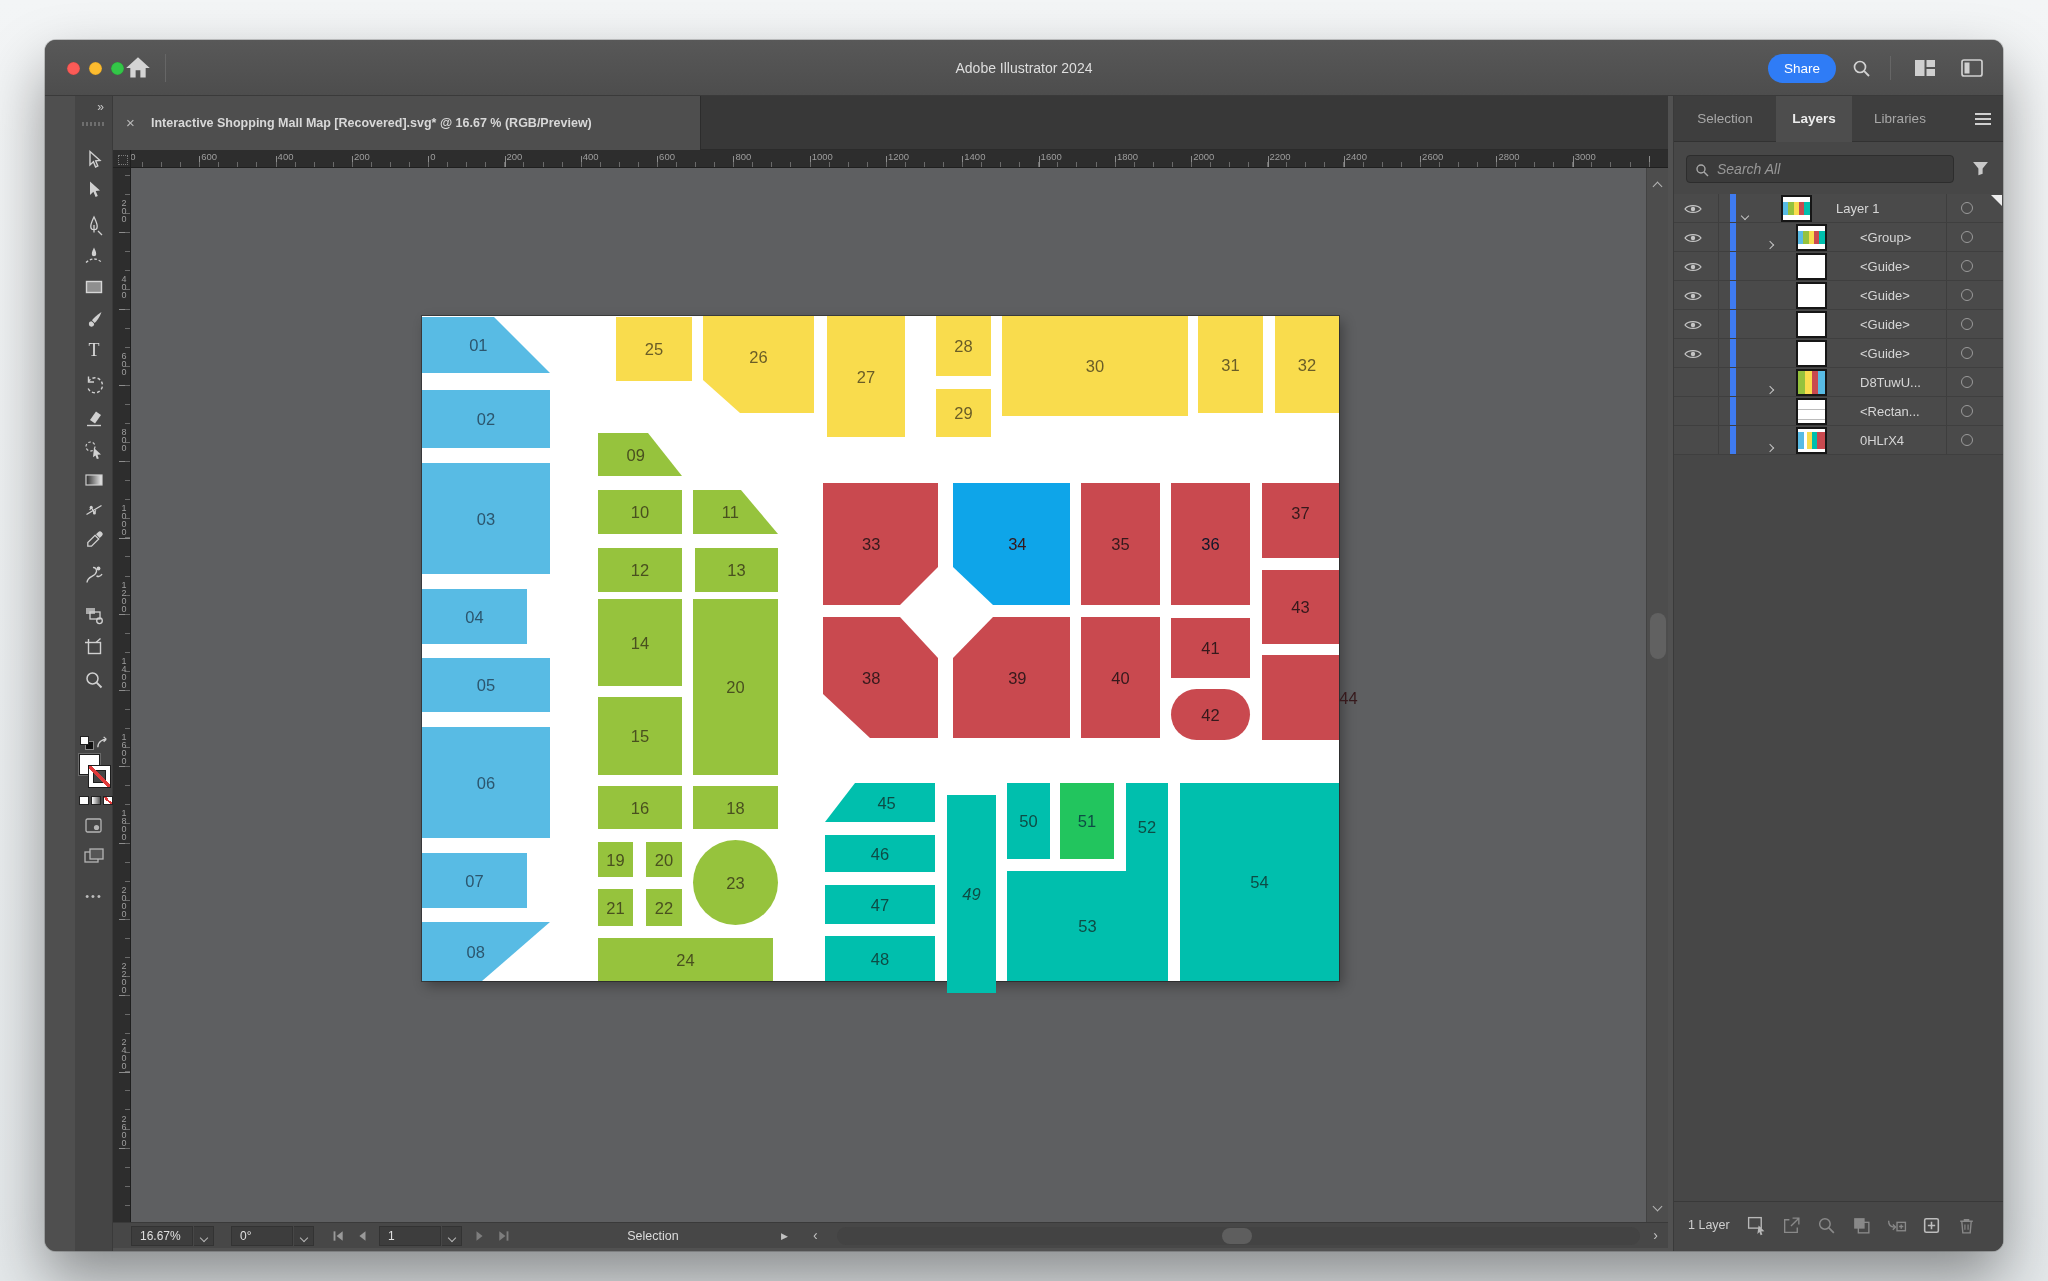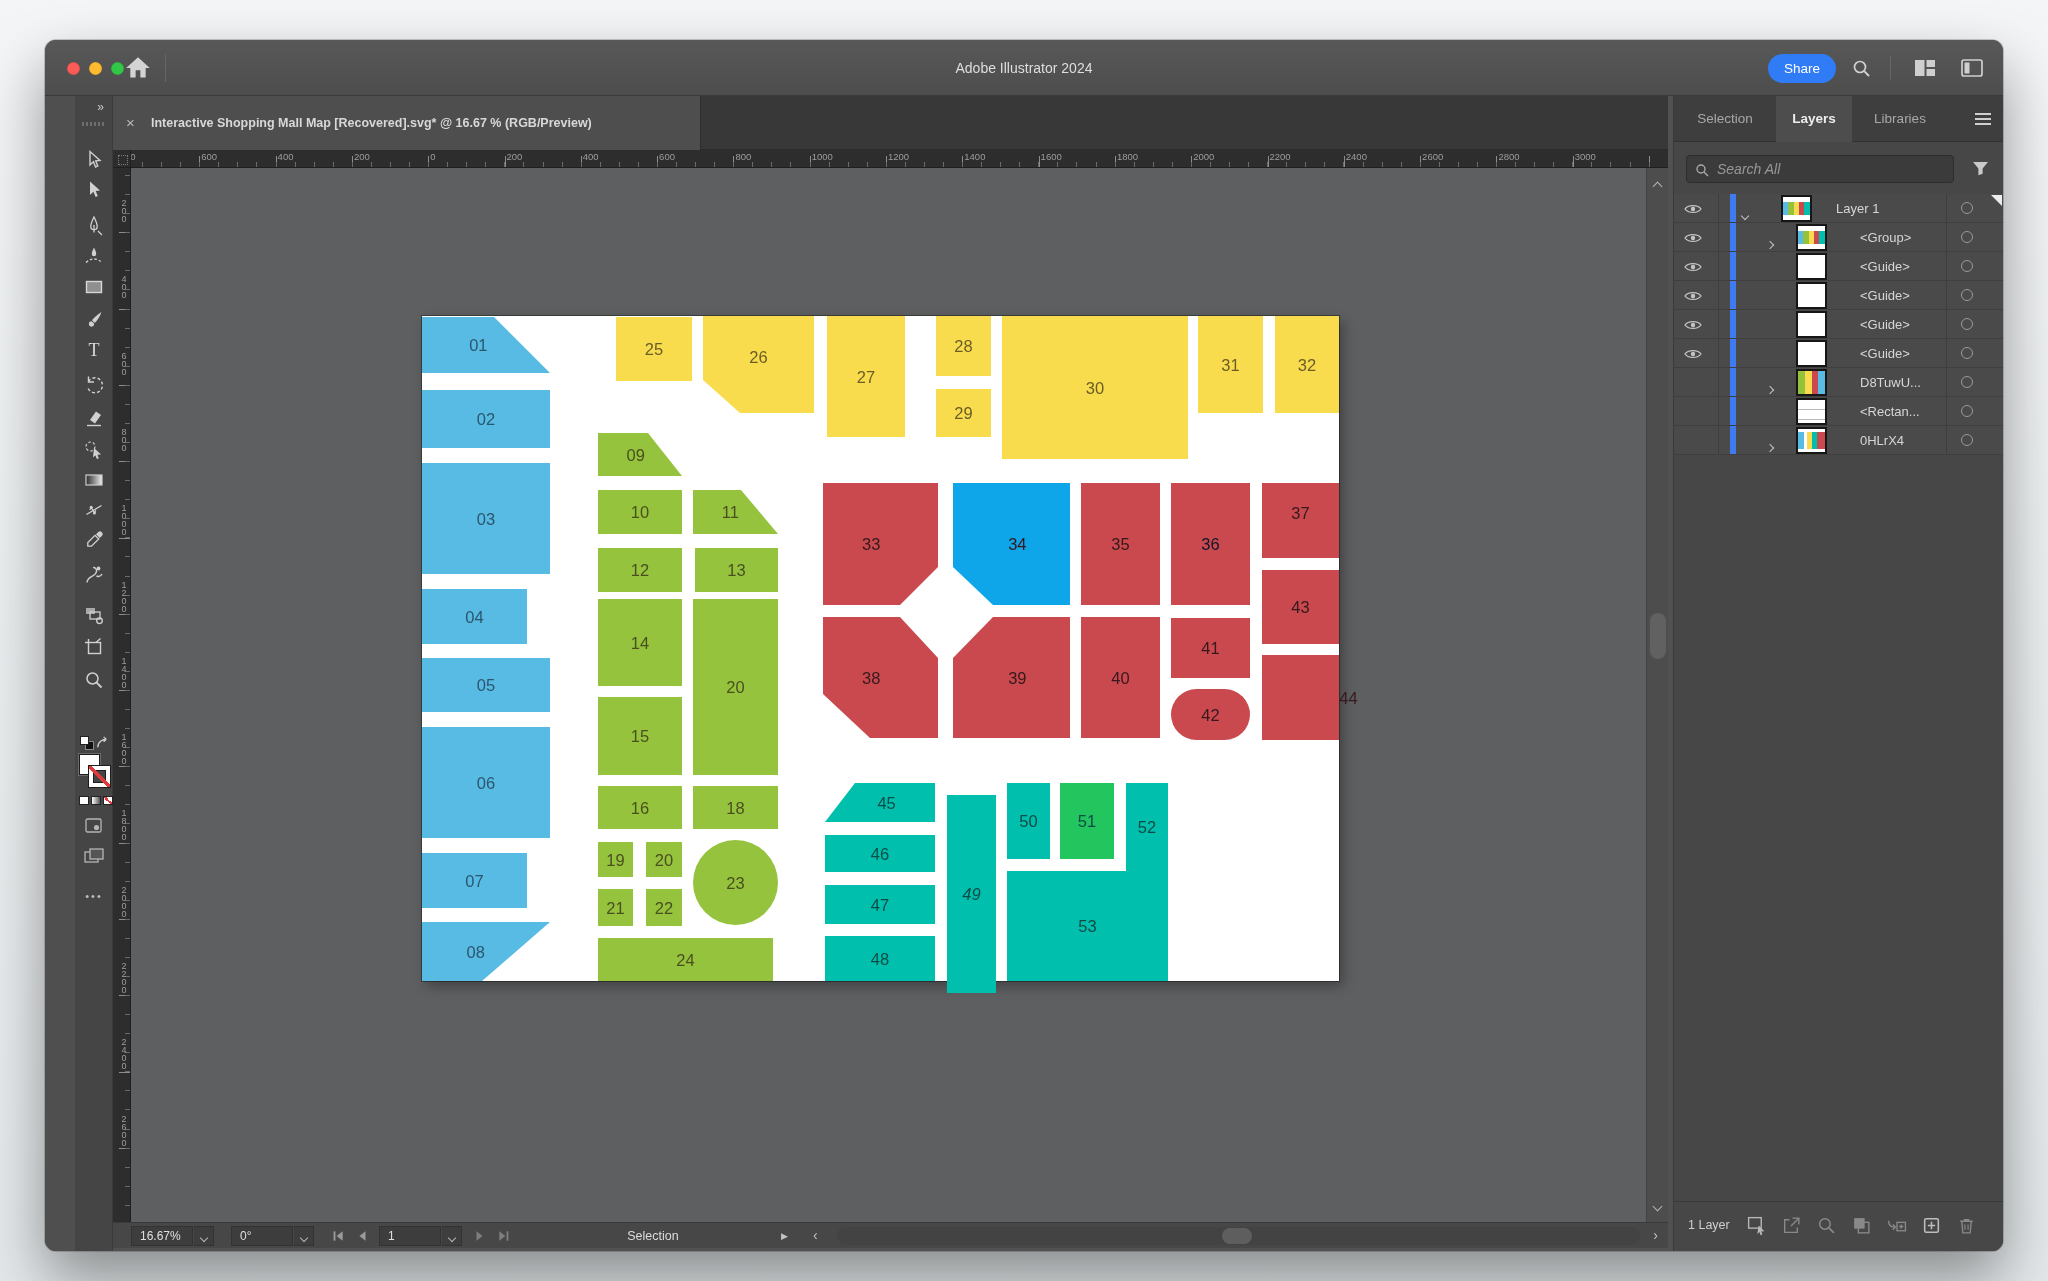--- a/index.html
+++ b/index.html
@@ -444,21 +444,21 @@
         </div>
         <div class="shape" style="left: 405px; top: 0px; width: 78px; height: 121px; background: rgb(249, 220, 77);">
           <span class="lbl" style="color: rgb(106, 93, 39); left: 50%; top: 50%;">27</span>
         </div>
         <div class="shape" style="left: 514px; top: 0px; width: 55px; height: 60px; background: rgb(249, 220, 77);">
           <span class="lbl" style="color: rgb(106, 93, 39); left: 50%; top: 50%;">28</span>
         </div>
         <div class="shape" style="left: 514px; top: 73px; width: 55px; height: 48px; background: rgb(249, 220, 77);">
           <span class="lbl" style="color: rgb(106, 93, 39); left: 50%; top: 50%;">29</span>
         </div>
-        <div class="shape" style="left: 580px; top: 0px; width: 186px; height: 143px; background: rgb(249, 220, 77);">
+        <div class="shape" style="left: 580px; top: 0px; width: 186px; height: 100px; background: rgb(249, 220, 77);">
           <span class="lbl" style="color: rgb(106, 93, 39); left: 50%; top: 50%;">30</span>
         </div>
         <div class="shape" style="left: 776px; top: 0px; width: 65px; height: 97px; background: rgb(249, 220, 77);">
           <span class="lbl" style="color: rgb(106, 93, 39); left: 50%; top: 50%;">31</span>
         </div>
         <div class="shape" style="left: 853px; top: 0px; width: 64px; height: 97px; background: rgb(249, 220, 77);">
           <span class="lbl" style="color: rgb(106, 93, 39); left: 50%; top: 50%;">32</span>
         </div>
         <div class="shape" style="left: 401px; top: 167px; width: 115px; height: 122px; background: rgb(201, 73, 79); clip-path: polygon(0px 0px, 115px 0px, 115px 84px, 77px 122px, 0px 122px);">
           <span class="lbl" style="color: rgb(54, 25, 28); left: 42%; top: 50%;">33</span>
@@ -515,20 +515,23 @@
           <span class="lbl" style="color: rgb(13, 76, 69); left: 50%; top: 50%;">50</span>
         </div>
         <div class="shape" style="left: 638px; top: 467px; width: 54px; height: 76px; background: #22c55e;">
           <span class="lbl" style="color: rgb(13, 76, 69); left: 50%; top: 50%;">51</span>
         </div>
         <div class="shape" style="left: 704px; top: 467px; width: 42px; height: 88px; background: rgb(0, 191, 173);">
           <span class="lbl" style="color: rgb(13, 76, 69); left: 50%; top: 50%;">52</span>
         </div>
         <div class="shape" style="left: 585px; top: 555px; width: 161px; height: 110px; background: rgb(0, 191, 173);">
           <span class="lbl" style="color: rgb(13, 76, 69); left: 50%; top: 50%;">53</span>
+        </div>
+        <div class="shape" style="left: 758px; top: 467px; width: 159px; height: 198px; background: rgb(0, 191, 173);">
+          <span class="lbl" style="color: rgb(13, 76, 69); left: 50%; top: 50%;">54</span>
         </div>
       </div>
   </div>
 
   <div class="vscroll">
     <span class="vs-up"><i class="cv up"></i></span>
     <div class="vthumb"></div>
     <span class="vs-down"><i class="cv down"></i></span>
   </div>
   <div class="gap-col"></div>

